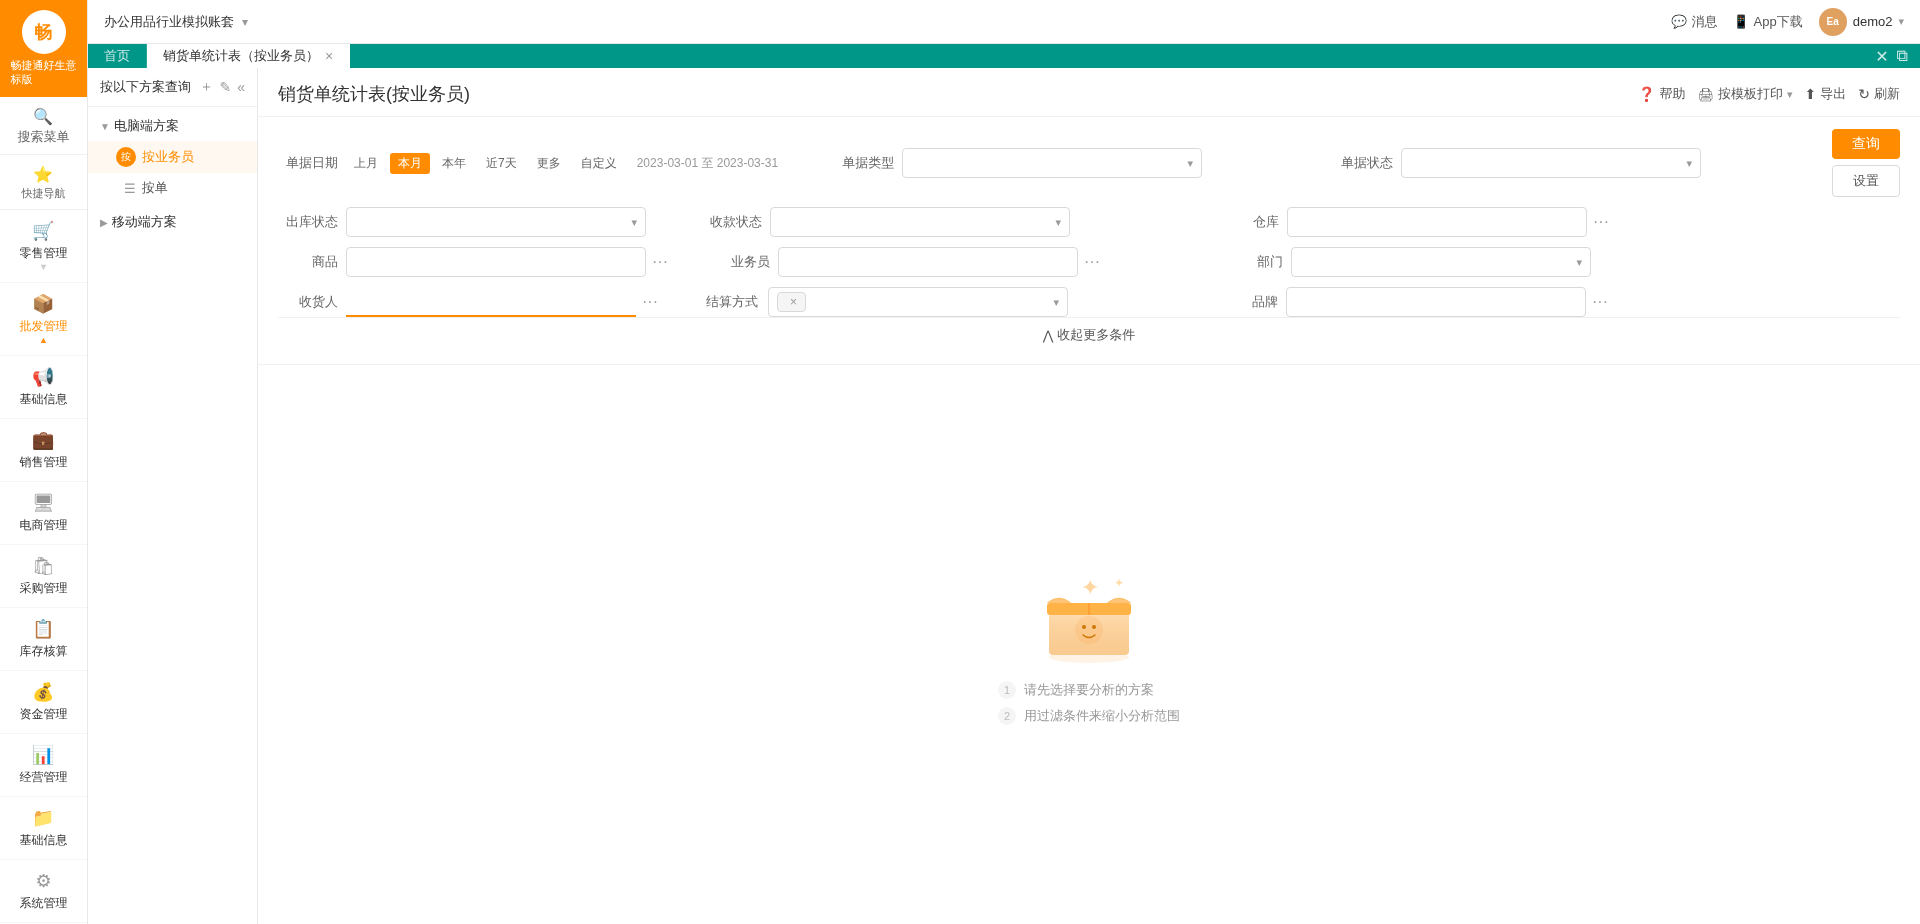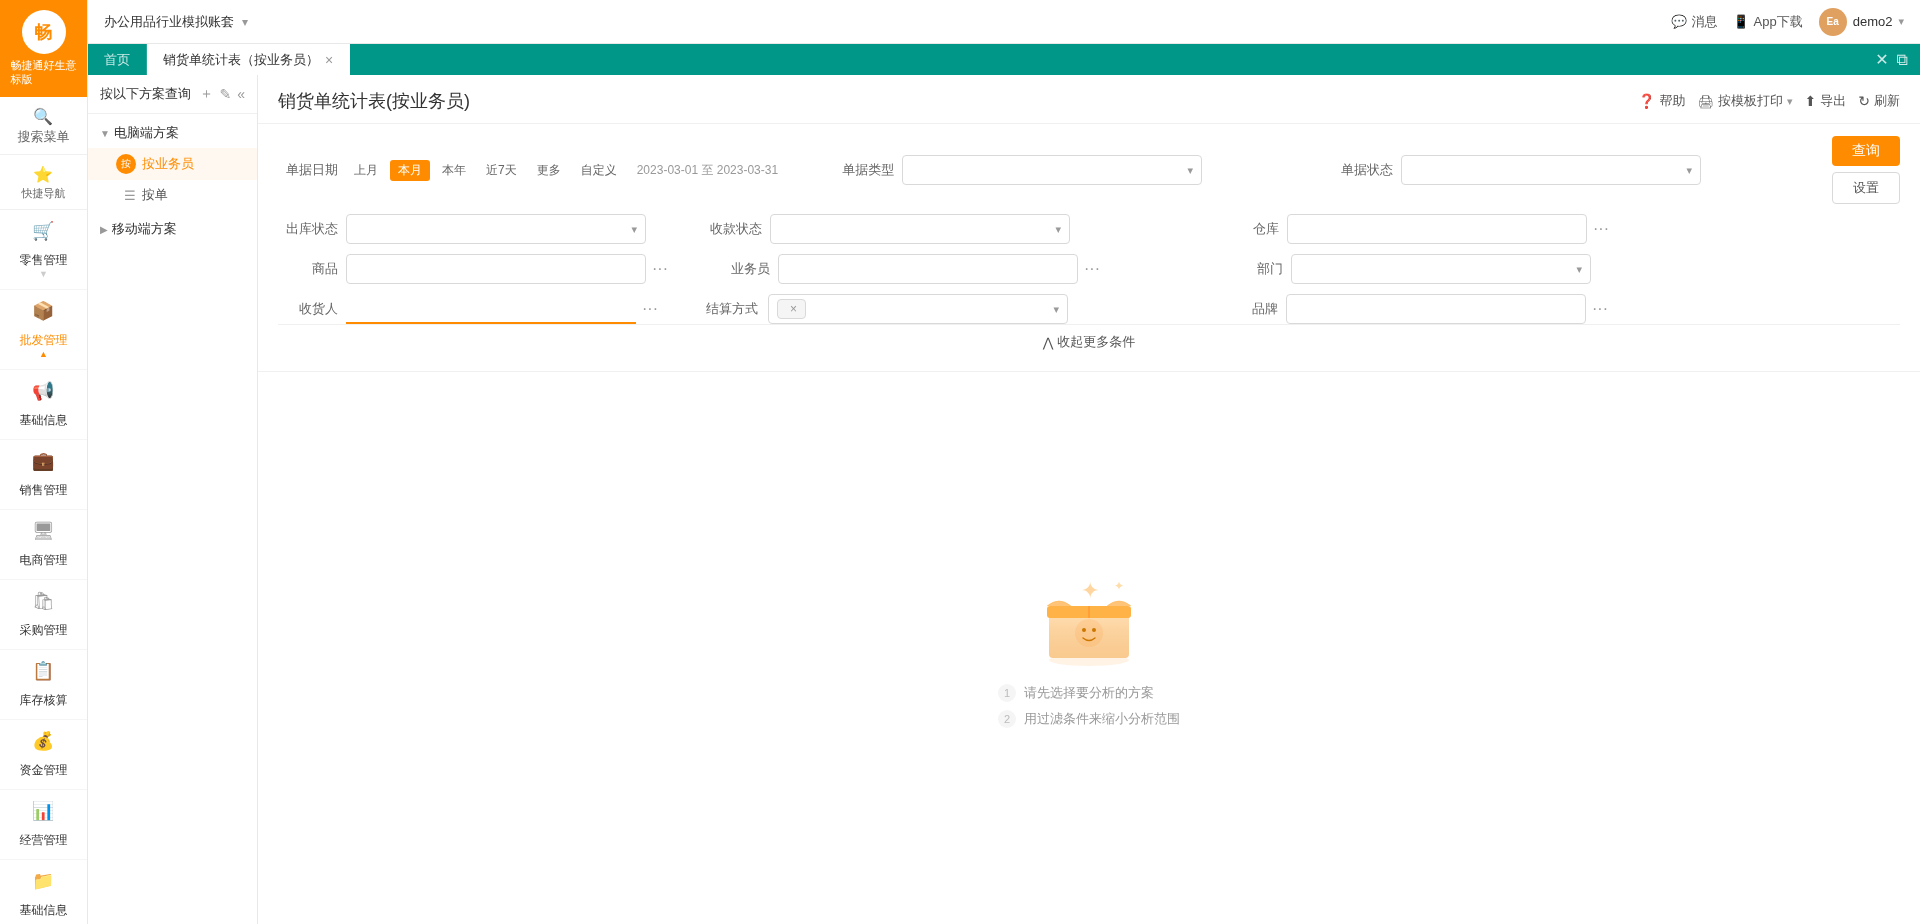--- a/index.html
+++ b/index.html
@@ -6,42 +6,42 @@
     body { font-family: 'Microsoft YaHei', Arial, sans-serif; font-size: 13px; background: #f5f5f5; color: #333; display: flex; height: 924px; overflow: hidden; }
 
     
     .sidebar { width: 88px; background: #fff; display: flex; flex-direction: column; align-items: center; border-right: 1px solid #e8e8e8; flex-shrink: 0; height: 100%; overflow-y: auto; }
     .sidebar-logo { width: 100%; background: #ff8c00; padding: 10px 8px; display: flex; flex-direction: column; align-items: center; cursor: pointer; }
     .logo-icon { width: 44px; height: 44px; background: #fff; border-radius: 50%; display: flex; align-items: center; justify-content: center; font-size: 18px; color: #ff8c00; font-weight: bold; }
     .logo-text { color: #fff; font-size: 11px; margin-top: 4px; text-align: left; line-height: 1.3; }
     .sidebar-search { width: 100%; padding: 8px 6px; border-bottom: 1px solid #f0f0f0; display: flex; flex-direction: column; align-items: center; cursor: pointer; }
     .sidebar-search span { font-size: 13px; color: #666; margin-top: 2px; }
     .sidebar-nav-item { width: 100%; padding: 10px 4px; display: flex; flex-direction: column; align-items: center; cursor: pointer; border-bottom: 1px solid #f5f5f5; }
-    .sidebar-nav-item .nav-label { font-size: 12px; color: #333; margin-top: 10px; text-align: center; }
+    .sidebar-nav-item .nav-label { font-size: 12px; color: #333; margin-top: 3px; text-align: center; }
     .sidebar-nav-item .nav-icon { font-size: 18px; color: #999; }
     .sidebar-nav-item.active .nav-label { color: #ff8c00; }
     .sidebar-nav-item.active .nav-icon { color: #ff8c00; }
     .sidebar-shortcut { width: 100%; padding: 8px 6px; display: flex; flex-direction: column; align-items: center; cursor: pointer; border-bottom: 1px solid #f0f0f0; }
     .sidebar-shortcut span { font-size: 11px; color: #666; margin-top: 2px; }
 
     
     .main { flex: 1; display: flex; flex-direction: column; height: 100%; overflow: hidden; }
 
     
     .topbar { height: 44px; background: #fff; display: flex; align-items: center; padding: 0 16px; border-bottom: 1px solid #e8e8e8; justify-content: space-between; flex-shrink: 0; }
     .topbar-left { display: flex; align-items: center; gap: 8px; }
     .topbar-title { font-size: 13px; color: #333; }
     .topbar-dropdown { color: #999; cursor: pointer; font-size: 12px; }
     .topbar-right { display: flex; align-items: center; gap: 16px; }
     .topbar-icon-btn { display: flex; align-items: center; gap: 4px; font-size: 13px; color: #555; cursor: pointer; }
     .avatar { width: 28px; height: 28px; border-radius: 50%; background: #e0a060; display: flex; align-items: center; justify-content: center; color: #fff; font-size: 11px; overflow: hidden; }
     .username { font-size: 13px; color: #333; cursor: pointer; }
 
     
-    .tabbar { height: 31px; background: #009688; display: flex; align-items: stretch; flex-shrink: 0; }
+    .tabbar { height: 24px; background: #009688; display: flex; align-items: stretch; flex-shrink: 0; }
     .tab { display: flex; align-items: center; padding: 0 16px; font-size: 13px; color: rgba(255,255,255,0.8); cursor: pointer; gap: 6px; border-right: 1px solid rgba(255,255,255,0.15); }
     .tab.active { background: #fff; color: #333; }
     .tab.home { font-weight: 500; }
     .tab-close { color: rgba(255,255,255,0.7); font-size: 14px; cursor: pointer; line-height: 1; }
     .tab.active .tab-close { color: #999; }
     .tabbar-actions { margin-left: auto; display: flex; align-items: center; padding: 0 12px; gap: 8px; }
     .tabbar-action-btn { color: rgba(255,255,255,0.8); cursor: pointer; font-size: 16px; }
 
     
     .content { flex: 1; display: flex; overflow: hidden; background: #f0f2f5; }

